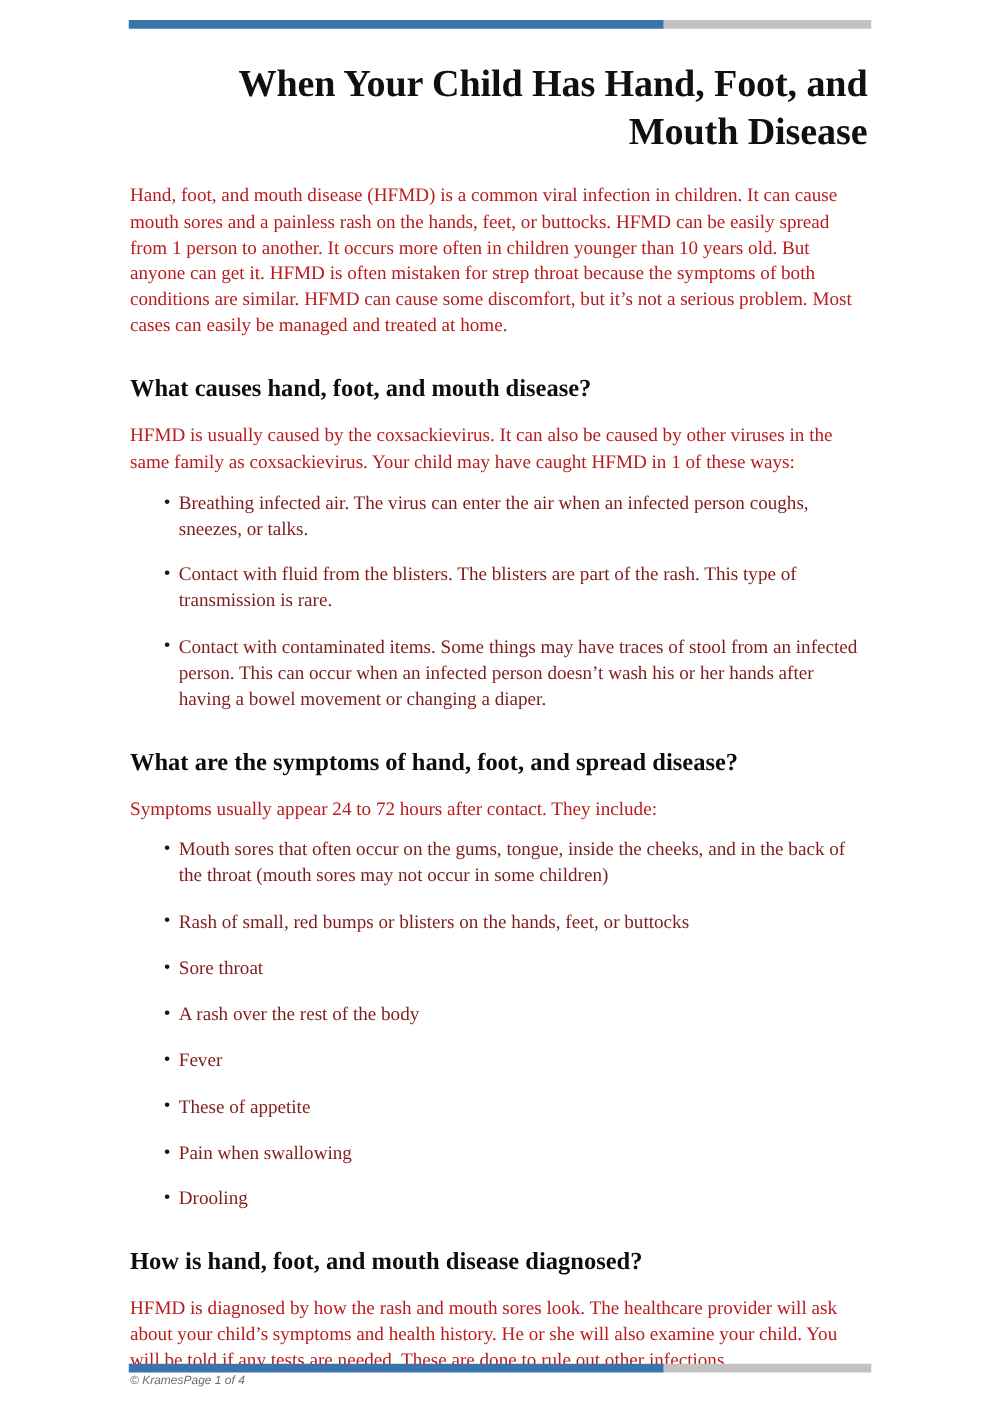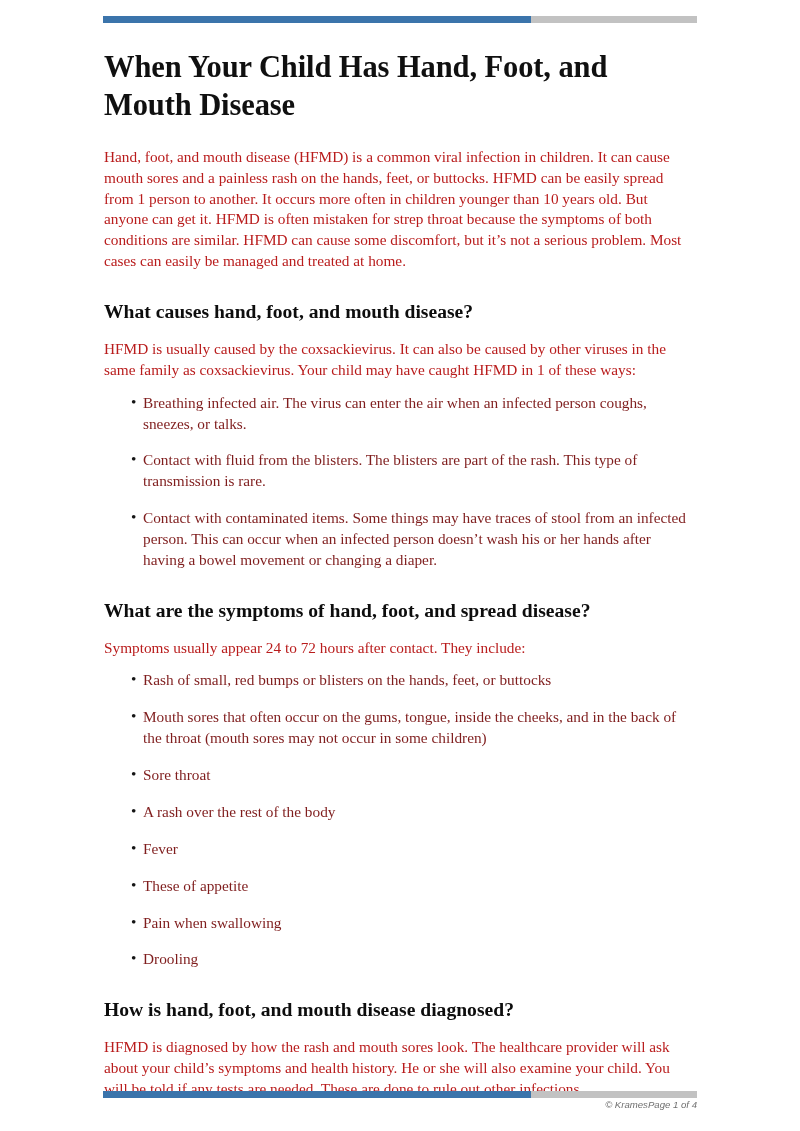--- a/index.html
+++ b/index.html
@@ -56,20 +56,21 @@
 
   h1.doc-title {
     font-family: "Liberation Serif", "DejaVu Serif", serif;
     font-size: 30.5px;
     font-weight: bold;
     line-height: 1.26;
     letter-spacing: -0.1px;
     margin: 0 0 22px 0;
     padding: 0;
     color: #101010;
+    text-align: right;
   }
 
   h2.section-heading {
     font-family: Liberation Serif, serif;
     font-size: 19.6px;
     font-weight: bold;
     line-height: 1.42;
     margin: 26px 0 13px 0;
     padding: 0;
     color: #0d0d0d;
@@ -115,21 +116,21 @@
     margin-bottom: 16px;
   }
 
   
   .footer {
     position: absolute;
     left: 104px;
     top: 1099px;
     width: 593px;
     display: flex;
-    justify-content: flex-end;
+    justify-content: flex-start;
     align-items: baseline;
     font-family: "Liberation Sans", "DejaVu Sans", sans-serif;
     font-style: italic;
     font-size: 9.6px;
     color: #6f6f6f;
   }
   .footer .copyright { text-align: left; }
   .footer .page-number { text-align: right; font-style: italic; }
 </style>
 </head>
@@ -152,22 +153,22 @@
     <p class="body-text">HFMD is usually caused by the coxsackievirus. It can also be caused by other viruses in the same family as coxsackievirus. Your child may have caught HFMD in 1 of these ways:</p>
     <ul class="bullet-list">
       <li>Breathing infected air. The virus can enter the air when an infected person coughs, sneezes, or talks.</li>
       <li>Contact with fluid from the blisters. The blisters are part of the rash. This type of transmission is rare.</li>
       <li>Contact with contaminated items. Some things may have traces of stool from an infected person. This can occur when an infected person doesn’t wash his or her hands after having a bowel movement or changing a diaper.</li>
     </ul>
 
     <h2 class="section-heading">What are the symptoms of hand, foot, and spread disease?</h2>
     <p class="body-text">Symptoms usually appear 24 to 72 hours after contact. They include:</p>
     <ul class="bullet-list tight">
+      <li>Mouth sores that often occur on the gums, tongue, inside the cheeks, and in the back of the throat (mouth sores may not occur in some children)</li>
       <li>Rash of small, red bumps or blisters on the hands, feet, or buttocks</li>
-      <li>Mouth sores that often occur on the gums, tongue, inside the cheeks, and in the back of the throat (mouth sores may not occur in some children)</li>
       <li>Sore throat</li>
       <li>A rash over the rest of the body</li>
       <li>Fever</li>
       <li>These of appetite</li>
       <li>Pain when swallowing</li>
       <li>Drooling</li>
     </ul>
 
     <h2 class="section-heading">How is hand, foot, and mouth disease diagnosed?</h2>
     <p class="body-text">HFMD is diagnosed by how the rash and mouth sores look. The healthcare provider will ask about your child’s symptoms and health history. He or she will also examine your child. You will be told if any tests are needed. These are done to rule out other infections.</p>

